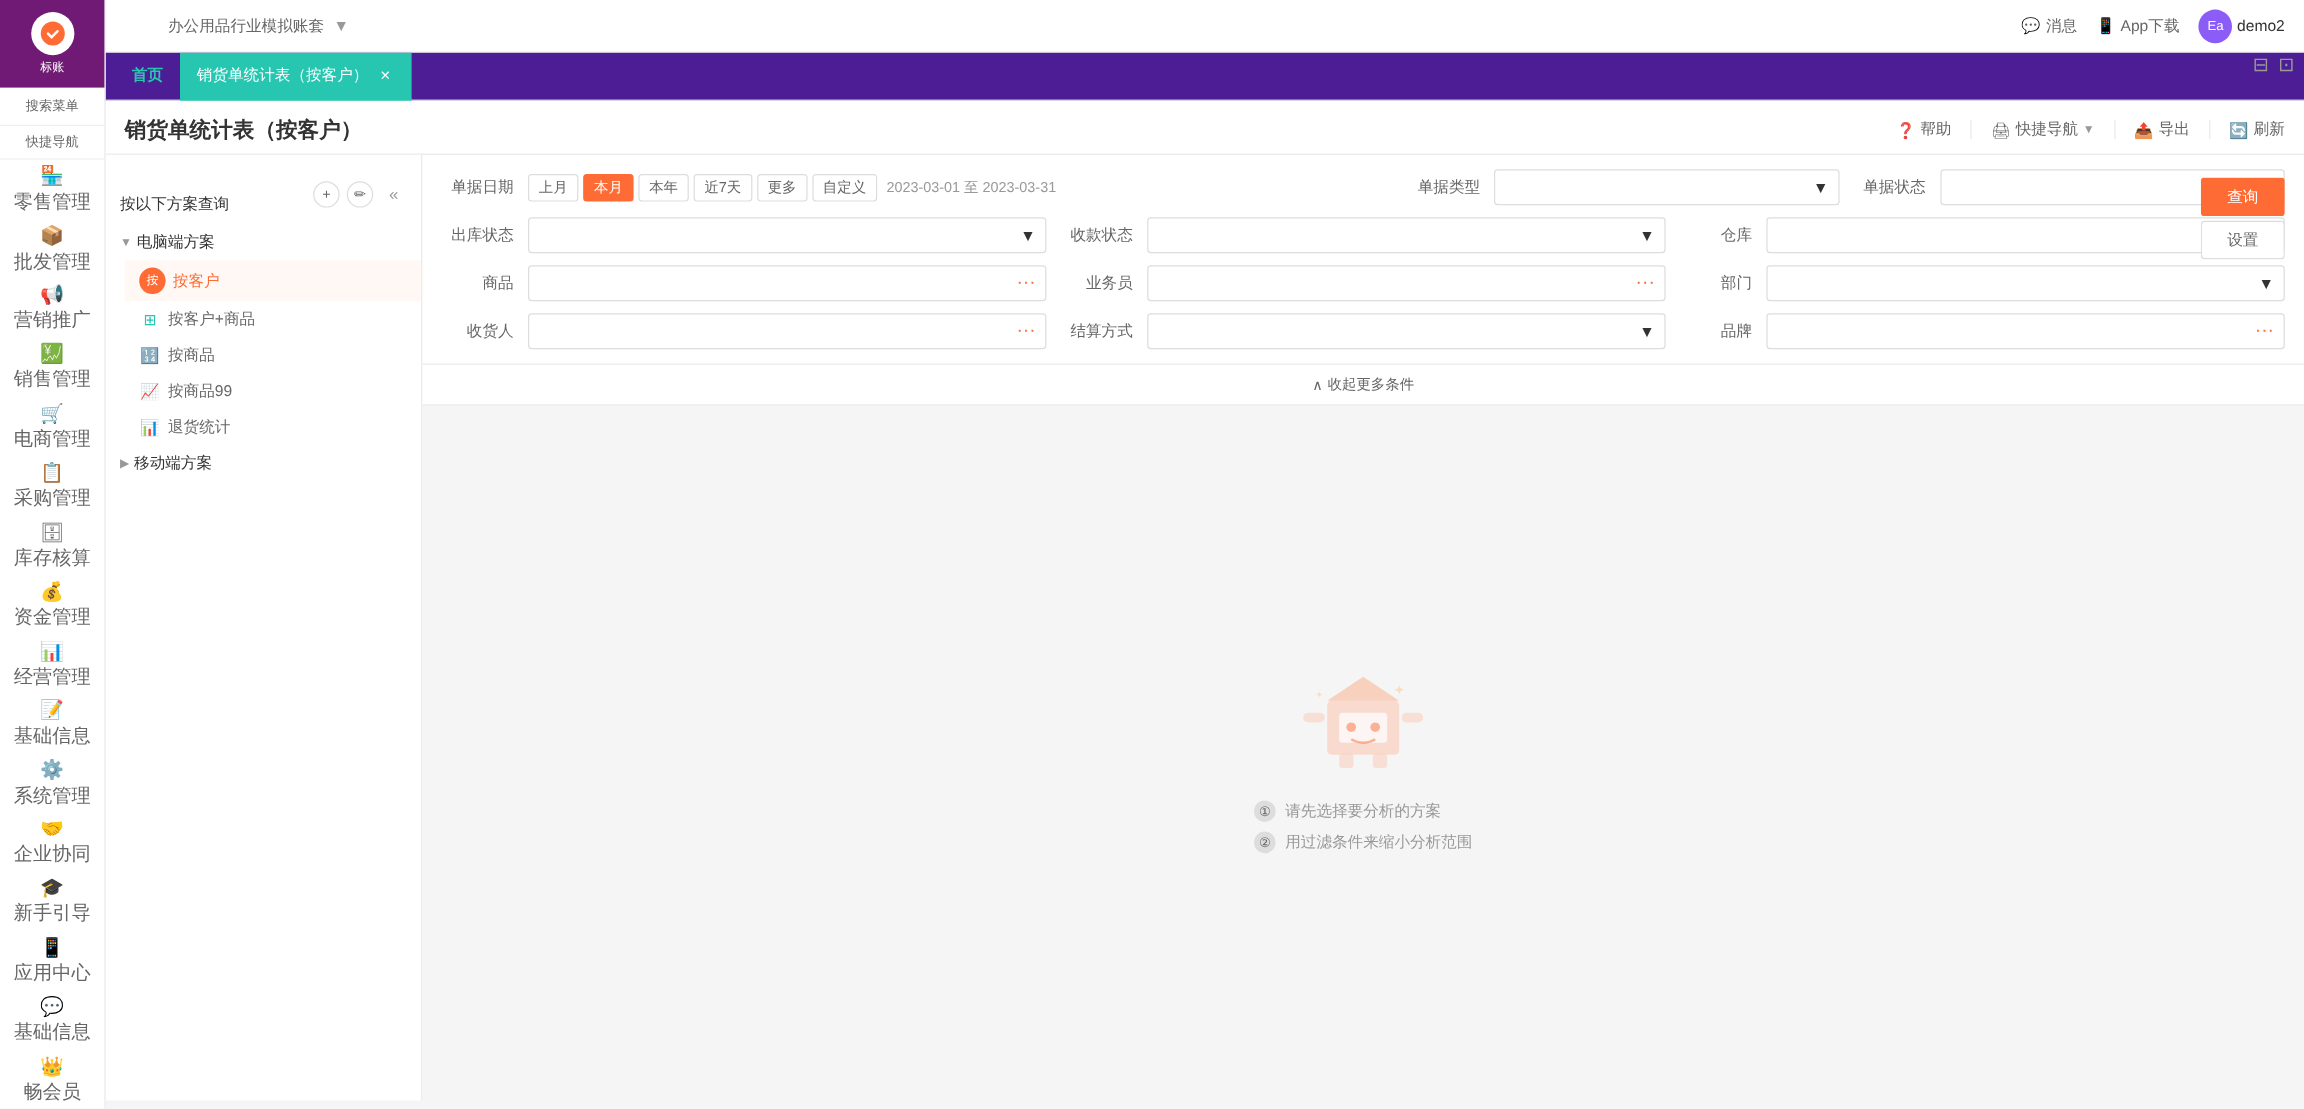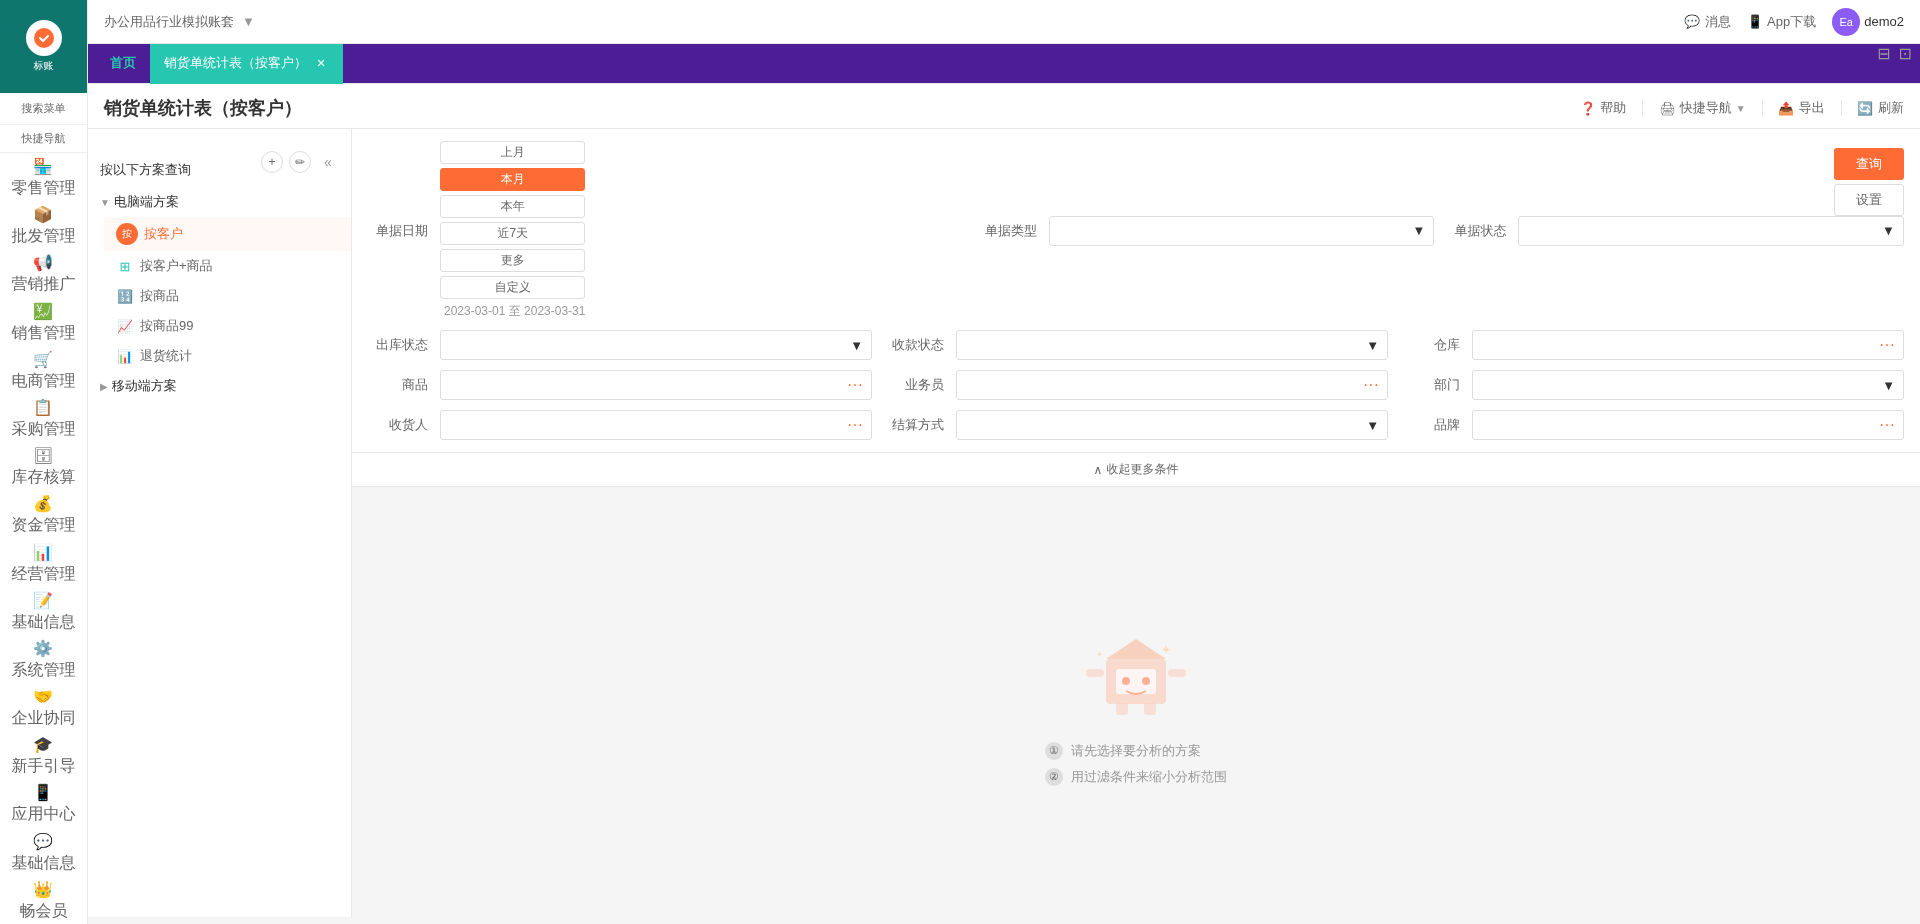--- a/index.html
+++ b/index.html
@@ -1,36 +1,36 @@
 <!DOCTYPE html>
 <html><head>
   <meta charset="utf-8">
   <style>
     * { box-sizing: border-box; margin: 0; padding: 0; }
     body { font-family: 'Microsoft YaHei', Arial, sans-serif; font-size: 13px; background: #f5f5f5; color: #333; display: flex; height: 924px; overflow: hidden; }
 
     
     .sidebar { width: 88px; background: #fff; border-right: 1px solid #e8e8e8; display: flex; flex-direction: column; align-items: center; padding-top: 0; flex-shrink: 0; }
-    .logo-area { width: 100%; background: #0f766e; display: flex; flex-direction: column; align-items: center; justify-content: center; padding: 20px 5px; min-height: 60px; }
+    .logo-area { width: 100%; background: #701a75; display: flex; flex-direction: column; align-items: center; justify-content: center; padding: 10px 5px; min-height: 60px; }
     .logo-icon { width: 36px; height: 36px; background: #fff; border-radius: 50%; display: flex; align-items: center; justify-content: center; }
     .logo-icon svg { width: 24px; height: 24px; }
     .logo-text { color: #fff; font-size: 10px; margin-top: 3px; text-align: center; }
 
     .sidebar-nav { display: flex; flex-direction: column; width: 100%; overflow-y: auto; flex: 1; }
     .sidebar-item { display: flex; flex-direction: column; align-items: center; justify-content: center; padding: 10px 5px; cursor: pointer; font-size: 12px; color: #666; border-bottom: none; min-height: 48px; }
     .sidebar-item .nav-icon { font-size: 16px; margin-bottom: 2px; }
     .sidebar-item .nav-label { font-size: 16px; text-align: center; line-height: 1.2; }
 
     
     .main-area { flex: 1; display: flex; flex-direction: column; overflow: hidden; }
 
     
     .top-header { background: #fff; height: 44px; display: flex; align-items: center; padding: 0 16px; border-bottom: 1px solid #e8e8e8; justify-content: space-between; flex-shrink: 0; }
     .header-left { display: flex; align-items: center; gap: 8px; }
-    .header-title { font-size: 13px; color: #666; }
+    .header-title { font-size: 13px; color: #666; margin-left: 36px; }
     .header-dropdown { color: #999; cursor: pointer; }
     .header-right { display: flex; align-items: center; gap: 16px; font-size: 13px; color: #666; }
     .header-right-item { display: flex; align-items: center; gap: 4px; cursor: pointer; }
     .avatar { width: 28px; height: 28px; border-radius: 50%; background: #8b5cf6; display: flex; align-items: center; justify-content: center; color: #fff; font-size: 11px; }
     .user-name { font-size: 13px; color: #333; }
 
     
     .tab-bar { background: #4c1d95; display: flex; align-items: flex-start; border-bottom: 1px solid #e8e8e8; flex-shrink: 0; height: 40px; padding: 0 8px; }
     .tab { display: flex; align-items: center; gap: 6px; padding: 0 14px; height: 40px; font-size: 13px; cursor: pointer; color: #666; border-bottom: 2px solid transparent; white-space: nowrap; }
     .tab.active { color: #fff; background: #26c6b0; border-bottom-color: #26c6b0; }
@@ -60,21 +60,21 @@
     .tree-item { display: flex; align-items: center; padding: 6px 12px; cursor: pointer; font-size: 13px; color: #666; border-radius: 0; }
     .tree-item.active { color: #ff6b35; background: #fff8f4; }
     .tree-item-icon { margin-right: 6px; font-size: 14px; display: flex; align-items: center; justify-content: center; width: 18px; height: 18px; }
     .active-indicator { width: 24px; height: 24px; border-radius: 50%; background: #ff6b35; display: flex; align-items: center; justify-content: center; color: #fff; font-size: 11px; margin-right: 6px; }
 
     
     .filter-area { background: #fff; padding: 12px 16px; border-bottom: 1px solid #e8e8e8; }
     .filter-row { display: flex; align-items: center; gap: 12px; margin-bottom: 10px; }
     .filter-row:last-child { margin-bottom: 0; }
     .filter-label { font-size: 13px; color: #666; min-width: 60px; text-align: right; white-space: nowrap; }
-    .date-filter { display: flex; gap: 4px; flex-direction: column; }
+    .date-filter { display: flex; align-items: center; gap: 4px; }
     .date-btn { padding: 2px 8px; border-radius: 3px; border: 1px solid #ddd; background: #fff; font-size: 12px; cursor: pointer; color: #666; }
     .date-btn.active { background: #ff6b35; color: #fff; border-color: #ff6b35; }
     .date-range { font-size: 12px; color: #999; margin-left: 4px; }
     .filter-select { flex: 1; height: 30px; border: 1px solid #ddd; border-radius: 3px; padding: 0 8px; font-size: 13px; color: #333; background: #fff; display: flex; align-items: center; justify-content: space-between; cursor: pointer; }
 
     
     .collapse-bar { display: flex; align-items: center; justify-content: center; padding: 8px; cursor: pointer; background: #fff; border-bottom: 1px solid #e8e8e8; }
     .collapse-bar-text { font-size: 12px; color: #666; display: flex; align-items: center; gap: 4px; }
     .btn-query { background: #ff6b35; color: #fff; border: none; border-radius: 3px; padding: 6px 20px; font-size: 13px; cursor: pointer; }
     .btn-settings { background: #fff; color: #666; border: 1px solid #ddd; border-radius: 3px; padding: 5px 16px; font-size: 13px; cursor: pointer; }

